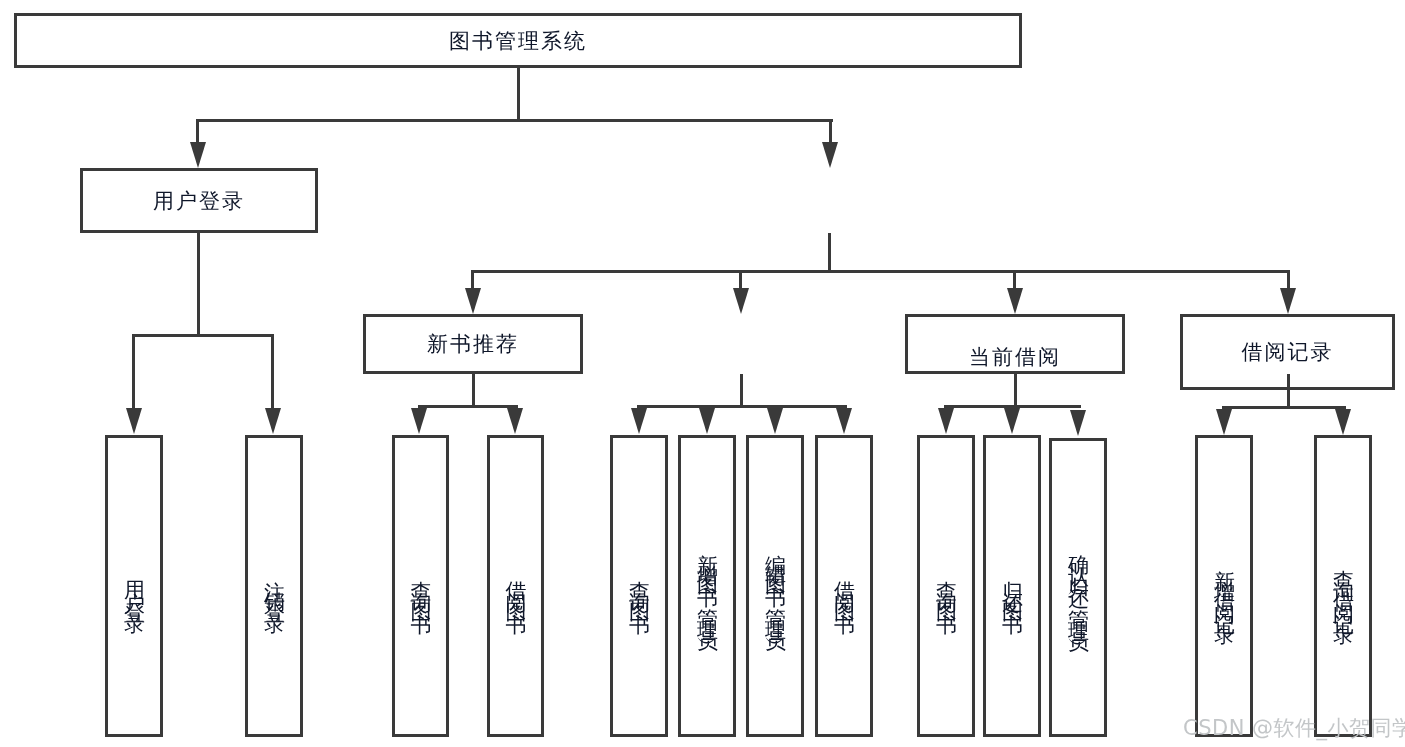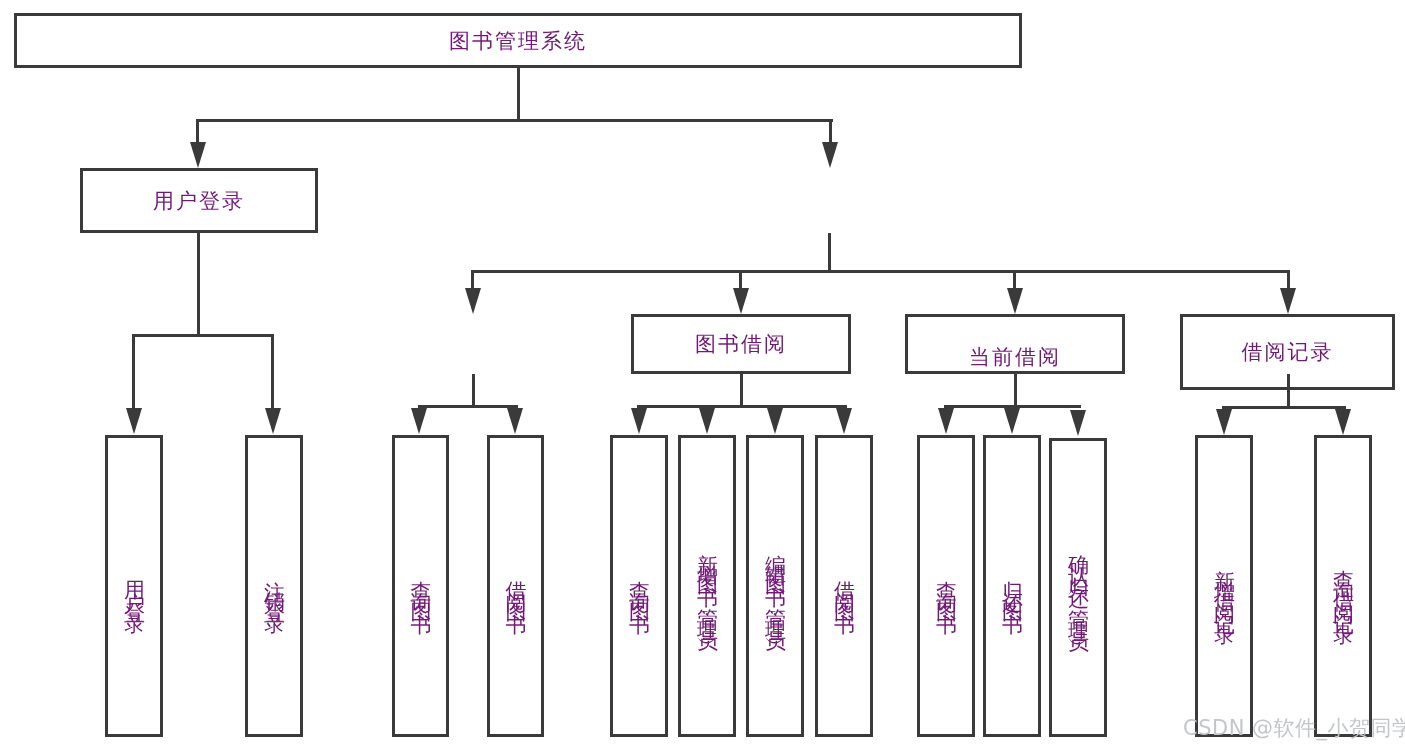--- a/index.html
+++ b/index.html
@@ -15,21 +15,21 @@
   .box {
     position: absolute;
     box-sizing: border-box;
     border: 3px solid #3a3a3a;
     background: #ffffff;
     display: flex;
     align-items: center;
     justify-content: center;
     font-size: 21px;
     letter-spacing: 2px;
-    color: #701a75;
+    color: #0f172a;
     white-space: nowrap;
   }
   .vbox {
     writing-mode: vertical-rl;
     text-orientation: mixed;
     letter-spacing: 11px;
     white-space: normal;
     line-height: 1;
   }
   .h {
@@ -97,22 +97,22 @@
     <div class="v" style="left:471px;  top:270px; height:20px;"></div>
     <div class="arrow" style="left:465px;  top:288px;"></div>
     <div class="v" style="left:739px;  top:270px; height:20px;"></div>
     <div class="arrow" style="left:733px;  top:288px;"></div>
     <div class="v" style="left:1013px; top:270px; height:20px;"></div>
     <div class="arrow" style="left:1007px; top:288px;"></div>
     <div class="v" style="left:1287px; top:270px; height:20px;"></div>
     <div class="arrow" style="left:1280px; top:288px;"></div>
   </div>
 
-  <div class="box" style="left:631px; top:314px; width:220px; height:60px;">
-    <span>图书借阅</span>
+  <div class="box" style="left:363px; top:314px; width:220px; height:60px;">
+    <span>新书推荐</span>
   </div>
   <div class="box" style="left:905px; top:314px; width:220px; height:60px;align-items:flex-end;">
     <span>当前借阅</span>
   </div>
   <div class="box" style="left:1180px; top:314px; width:215px; height:76px;">
     <span>借阅记录</span>
   </div>
 
   <div>
     <div class="v" style="left:472px; top:374px; height:34px;"></div>

